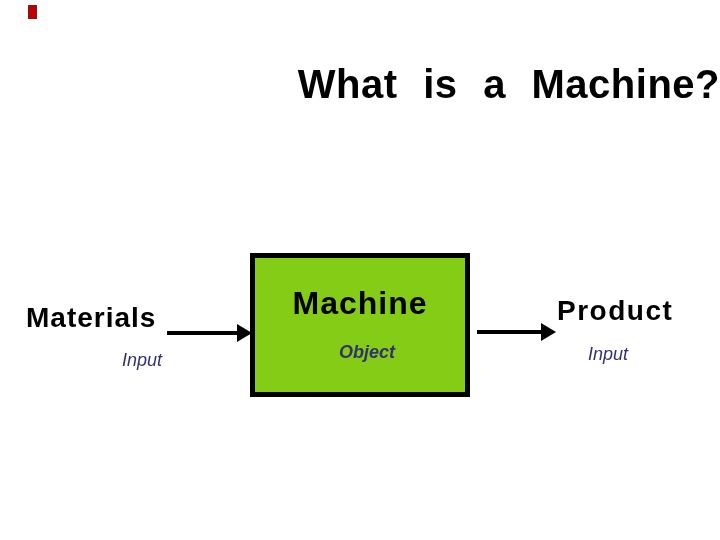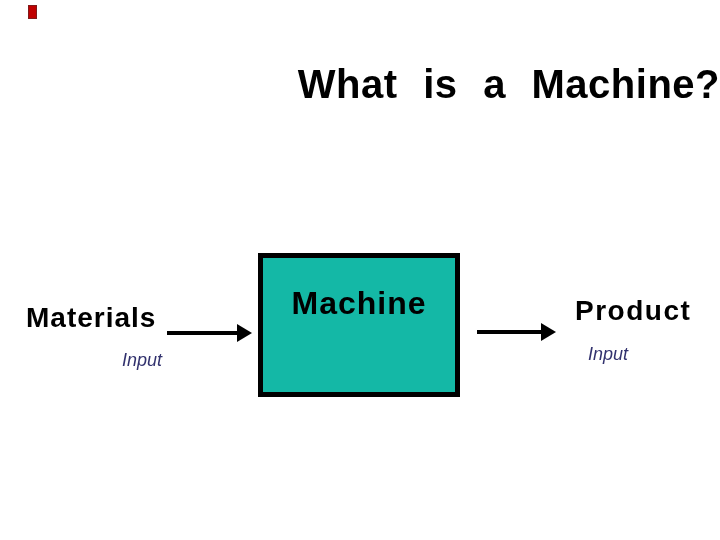--- a/index.html
+++ b/index.html
@@ -50,33 +50,32 @@
   .label-sub {
     position: absolute;
     font-size: 18px;
     font-weight: normal;
     font-style: italic;
     color: #32326e;
     white-space: nowrap;
   }
   .materials-label { left: 26px; top: 302px; }
   .input-label     { left: 122px; top: 350px; }
-  .product-label   { left: 557px; top: 295px; letter-spacing: 1.5px; margin-left: 18px; }
+  .product-label   { left: 557px; top: 295px; letter-spacing: 1.5px; }
   .output-label    { left: 588px; top: 344px; }
 
   .machine-box {
     position: absolute;
     left: 250px;
     top: 253px;
-    width: 202px;
+    width: 220px;
     height: 144px;
     border: 5px solid #000000;
     box-sizing: border-box;
-    background: #14b8a6;
-    margin-left: 8px;
+    background: #84cc16;
   }
   .machine-label {
     position: absolute;
     left: 0;
     right: 0;
     top: 27px;
     text-align: center;
     font-size: 32px;
     font-weight: bold;
     color: #000000;
@@ -125,20 +124,21 @@
 
   <div class="label-main materials-label">Materials</div>
 
   <div class="label-sub input-label">Input</div>
 
   <div class="arrow-line input-arrow-line"></div>
   <div class="arrow-head input-arrow-head"></div>
 
   <div class="machine-box">
     <div class="machine-label">Machine</div>
+    <div class="object-label">Object</div>
   </div>
 
   <div class="arrow-line output-arrow-line"></div>
   <div class="arrow-head output-arrow-head"></div>
 
   <div class="label-main product-label">Product</div>
 
   <div class="label-sub output-label">Input</div>
 
 </div>

